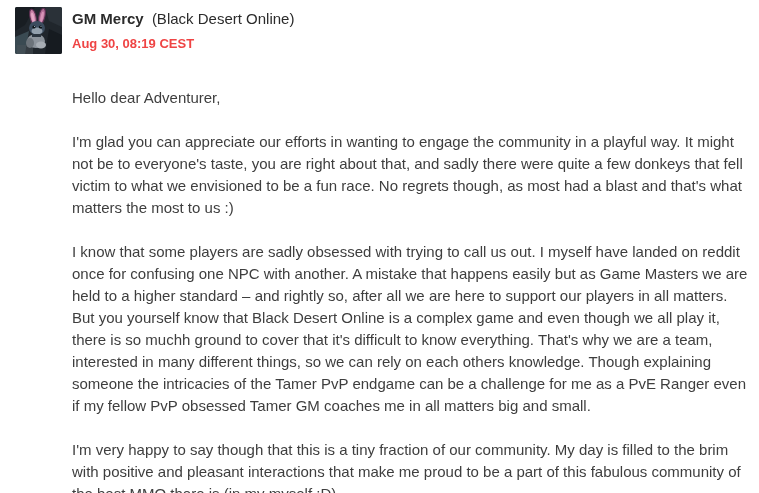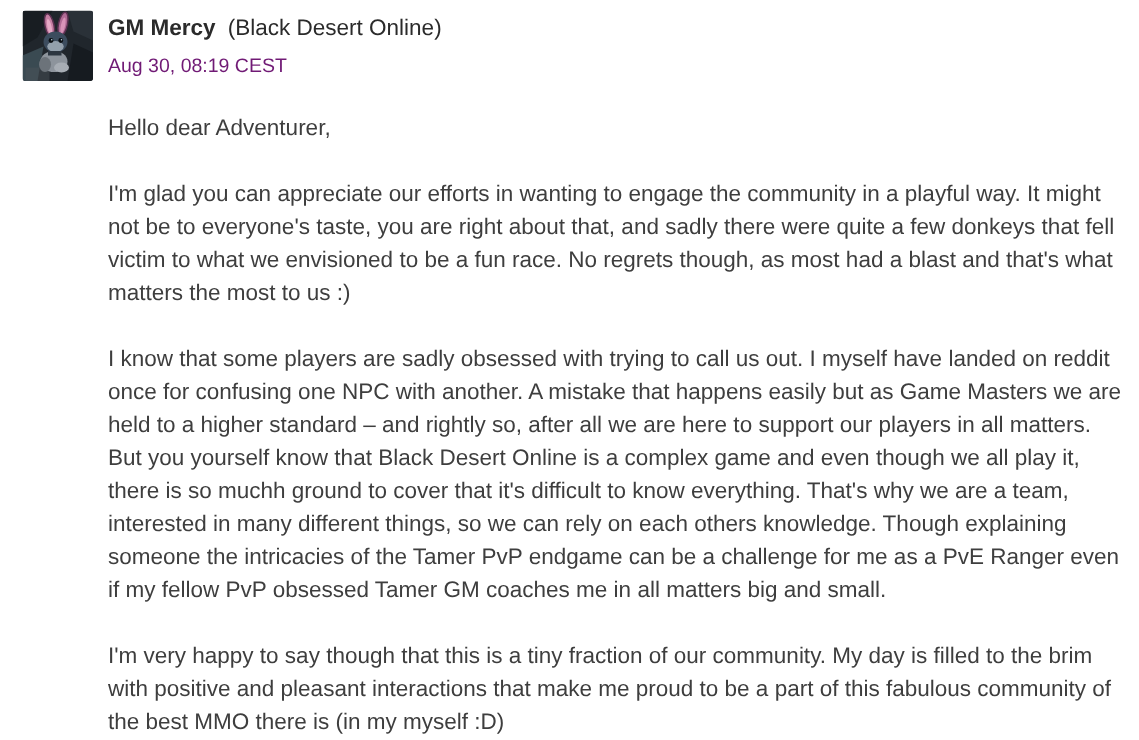--- a/index.html
+++ b/index.html
@@ -37,33 +37,34 @@
     line-height: 19px;
     color: #2b2b2b;
     white-space: nowrap;
   }
   .author-name { font-weight: bold; }
   .author-affiliation { font-weight: normal; margin-left: 4px; }
   .timestamp {
     margin-top: 8px;
     font-size: 13px;
     line-height: 16px;
-    color: #701a75;
+    color: #ef4444;
+    font-weight: bold;
   }
   .post-body {
     position: absolute;
     left: 72px;
     top: 71px;
     width: 676px;
     font-size: 15px;
     line-height: 22px;
     color: #3e3e3e;
   }
   .post-body p {
-    margin: 4px 0 22px 0;
+    margin: 16px 0 22px 0;
     padding: 0;
   }
   .post-body p:last-child { margin-bottom: 0; }
   .line { display: block; }
 </style>
 </head>
 <body>
 
 <div class="post">
 

